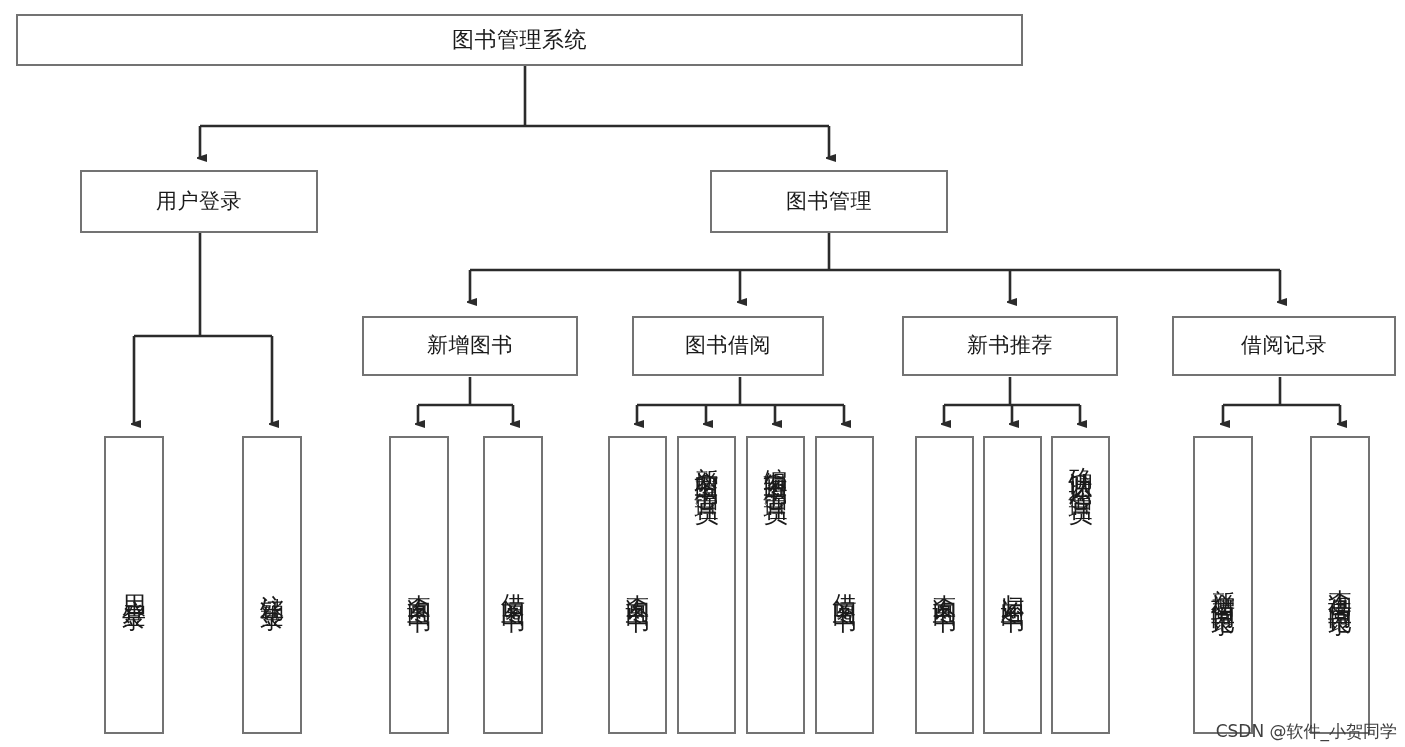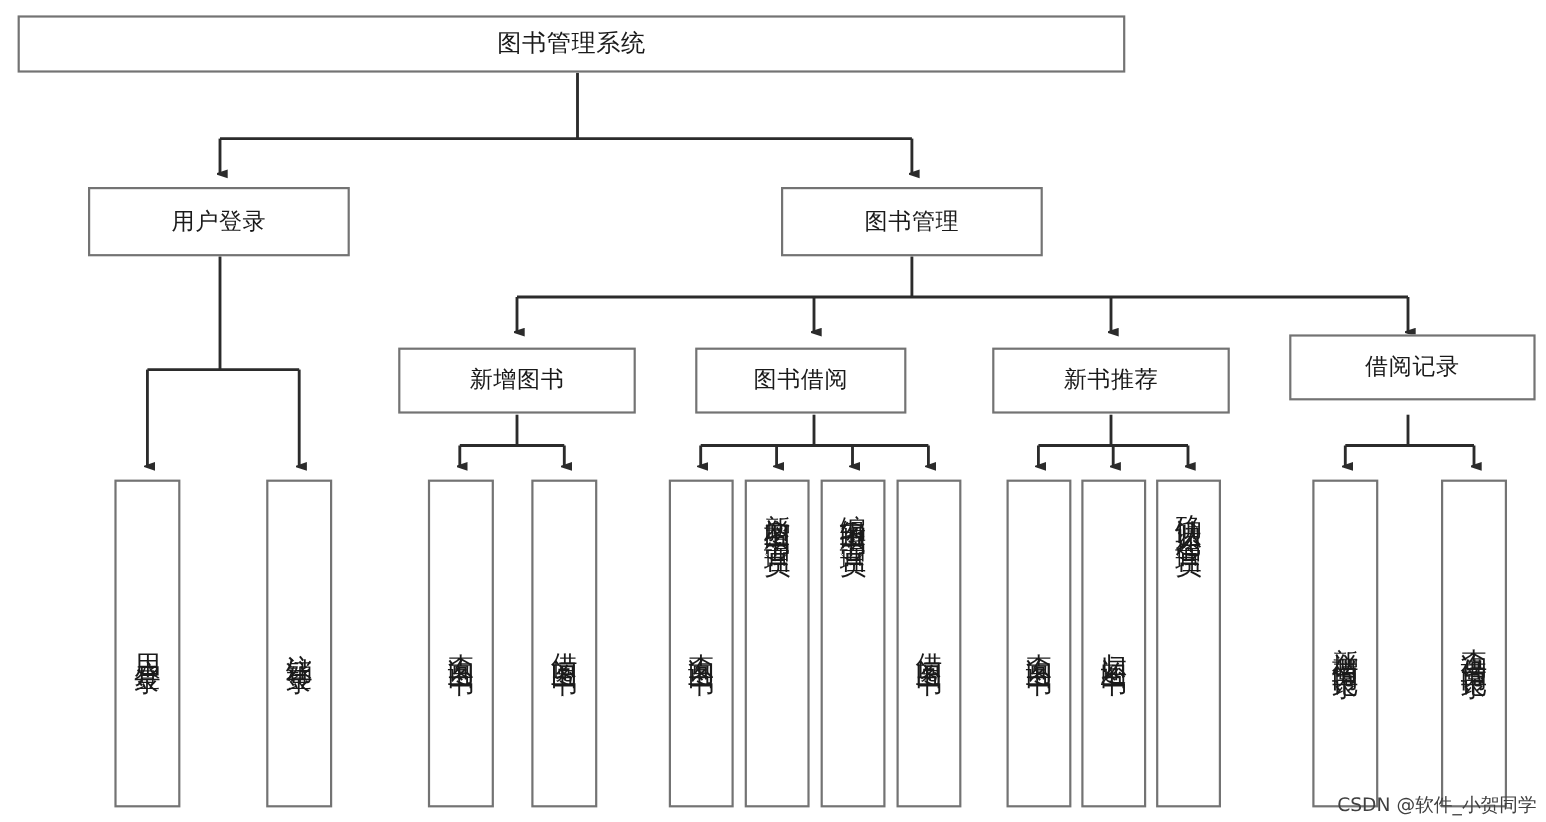--- a/index.html
+++ b/index.html
@@ -144,21 +144,21 @@
 
   <div class="node horiz" style="left:362px; top:316px; width:216px; height:60px;">
     <span class="label">新增图书</span>
   </div>
   <div class="node horiz" style="left:632px; top:316px; width:192px; height:60px;">
     <span class="label">图书借阅</span>
   </div>
   <div class="node horiz" style="left:902px; top:316px; width:216px; height:60px;">
     <span class="label">新书推荐</span>
   </div>
-  <div class="node horiz" style="left:1172px; top:304px; width:224px; height:60px;">
+  <div class="node horiz" style="left:1172px; top:316px; width:224px; height:60px;">
     <span class="label">借阅记录</span>
   </div>
 
   <div class="node vert mid" style="left:104px; top:436px; width:60px; height:298px;">
     <span class="label">用户登录</span>
   </div>
   <div class="node vert mid" style="left:242px; top:436px; width:60px; height:298px;">
     <span class="label">注销登录</span>
   </div>
 

